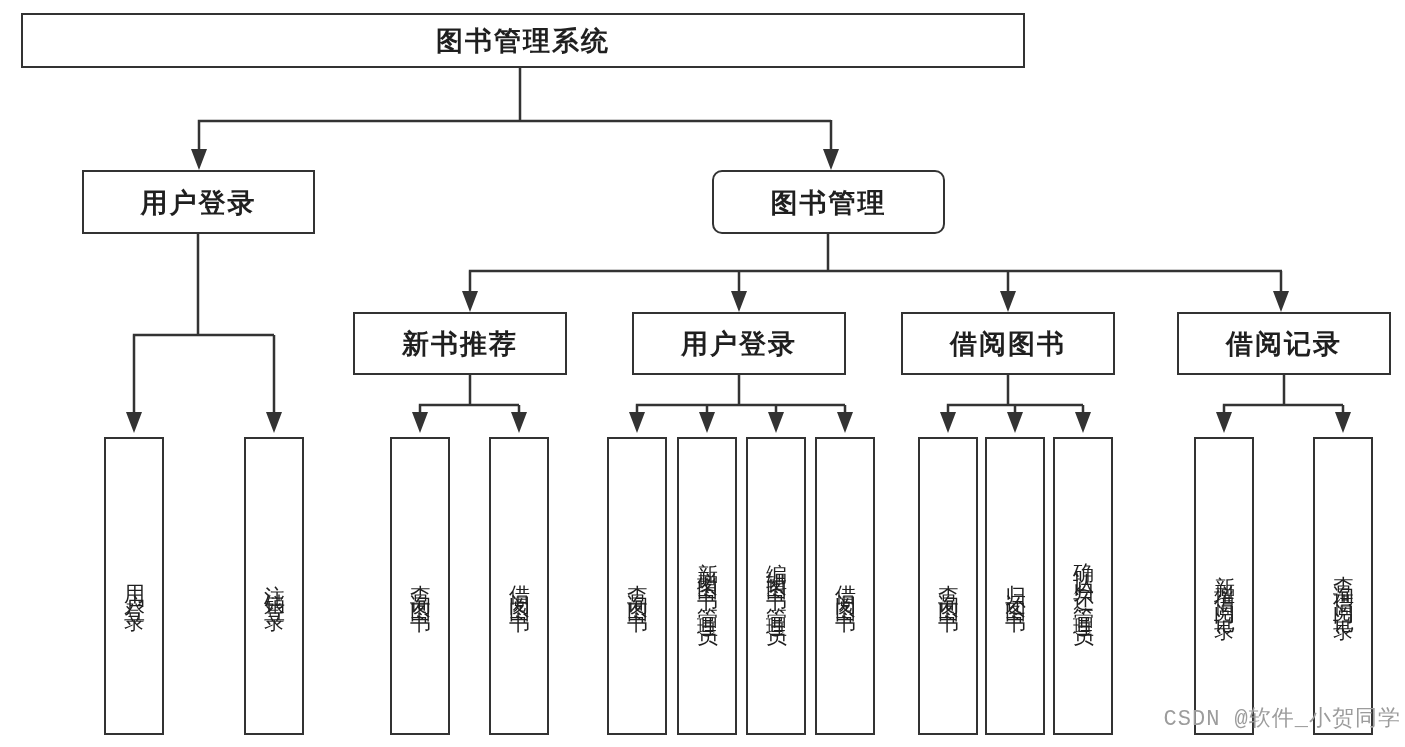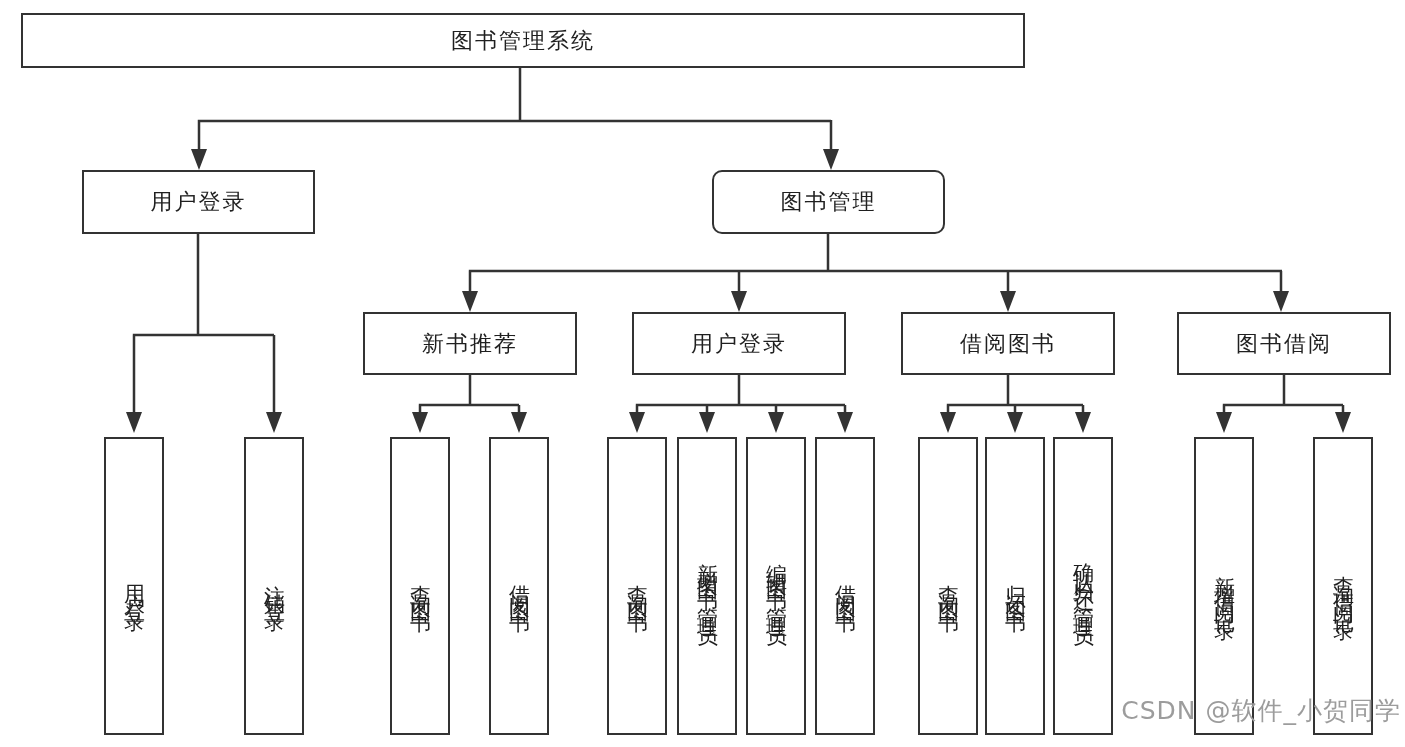--- a/index.html
+++ b/index.html
@@ -29,24 +29,25 @@
     position: absolute;
     background: #ffffff;
     border: 2px solid var(--line);
     display: flex;
     align-items: center;
     justify-content: center;
     z-index: 2;
   }
   .node .lbl {
     color: var(--text);
-    font-size: 22px;
+    font-size: 27px;
     letter-spacing: 2px;
     white-space: nowrap;
     line-height: 1;
+    font-weight: bold;
   }
   .root-node   { left: 21px;  top: 13px;  width: 1004px; height: 55px; }
   .l2-node     { top: 170px; height: 64px; width: 233px; }
   .l3-node     { top: 312px; height: 63px; width: 214px; }
   .leaf {
     position: absolute;
     top: 437px; height: 298px; width: 60px;
     background: #ffffff;
     border: 2px solid var(--line);
     display: flex;
@@ -58,26 +59,27 @@
     writing-mode: vertical-rl;
     text-orientation: mixed;
     color: var(--text);
     font-size: 21px;
     letter-spacing: 9px;
     line-height: 1;
     white-space: nowrap;
   }
   #watermark {
     position: absolute;
-    right: 4px; bottom: 20px;
+    right: 4px; bottom: 14px;
     z-index: 3;
     color: var(--watermark);
-    font-size: 25px;
+    font-size: 22px;
     letter-spacing: 1px;
     white-space: nowrap;
+    font-family: Liberation Mono, monospace;
   }
 </style>
 </head>
 <body>
 
 <div id="canvas">
 
   <svg id="connectors" viewBox="0 0 1405 747" xmlns="http://www.w3.org/2000/svg">
     <g stroke="#333333" stroke-width="2.5" fill="none">
       <path d="M520 68 V121 M197.8 121 H831 M199 120 V152 M831 120 V152"></path>
@@ -113,31 +115,31 @@
     <span class="lbl">图书管理系统</span>
   </div>
 
   <div class="node l2-node" style="left:82px;">
     <span class="lbl">用户登录</span>
   </div>
   <div class="node l2-node" style="left:712px;border-radius:10px;">
     <span class="lbl">图书管理</span>
   </div>
 
-  <div class="node l3-node" style="left:363px;">
+  <div class="node l3-node" style="left:353px;">
     <span class="lbl">新书推荐</span>
   </div>
   <div class="node l3-node" style="left:632px;">
     <span class="lbl">用户登录</span>
   </div>
   <div class="node l3-node" style="left:901px;">
     <span class="lbl">借阅图书</span>
   </div>
   <div class="node l3-node" style="left:1177px;">
-    <span class="lbl">图书借阅</span>
+    <span class="lbl">借阅记录</span>
   </div>
 
   <div class="leaf" style="left:104px;">
     <span class="lbl">用户登录</span>
   </div>
   <div class="leaf" style="left:244px;">
     <span class="lbl">注销登录</span>
   </div>
   <div class="leaf" style="left:390px;">
     <span class="lbl">查询图书</span>

